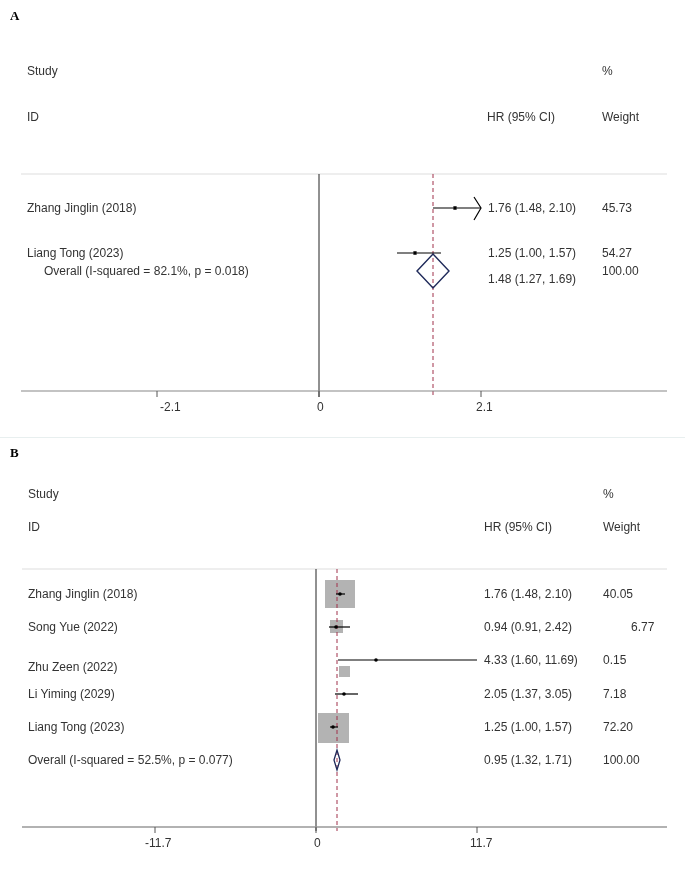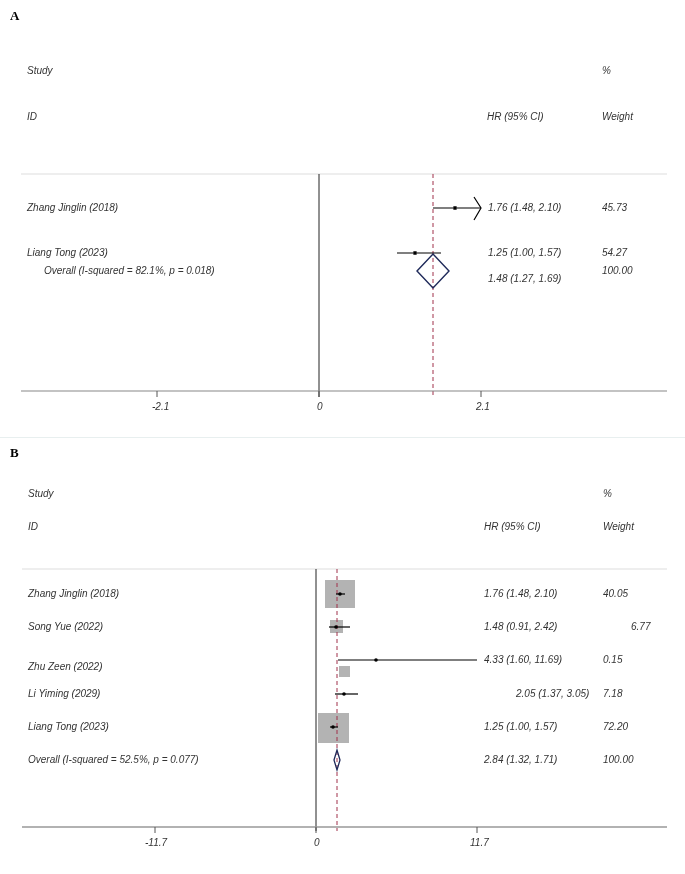--- a/index.html
+++ b/index.html
@@ -1,21 +1,21 @@
 <!DOCTYPE html>
 <html><head>
 <meta charset="utf-8">
 <style>
   html, body { margin: 0; padding: 0; background: #ffffff; }
   body { width: 685px; height: 874px; position: relative; overflow: hidden; font-family: "Liberation Sans", sans-serif; }
   .panel { position: absolute; left: 0; width: 685px; background: #fff; }
   #panelA { top: 0; height: 437px; border-bottom: 1px solid #e8efef; }
   #panelB { top: 438px; height: 436px; }
   .panel-letter { position: absolute; left: 10px; font-family: "Liberation Serif", serif; font-weight: bold; font-size: 13px; color: #000; }
-  .lbl { position: absolute; font-size: 10px; color: #333; white-space: nowrap; line-height: 10px; font-style: italic; }
+  .lbl { position: absolute; font-size: 12px; color: #333; white-space: nowrap; line-height: 10px; }
   svg { position: absolute; left: 0; top: 0; }
 </style>
 </head>
 <body>
 
 <div id="panelA" class="panel">
   <div class="panel-letter" style="top:8px;">A</div>
 
   <div class="lbl" style="left:27px;top:66px;">Study</div>
   <div class="lbl" style="left:27px;top:112px;">ID</div>
@@ -52,21 +52,21 @@
   <div class="lbl" style="left:602px;top:203px;">45.73</div>
 
   <div class="lbl" style="left:27px;top:248px;">Liang Tong (2023)</div>
   <div class="lbl" style="left:488px;top:248px;">1.25 (1.00, 1.57)</div>
   <div class="lbl" style="left:602px;top:248px;">54.27</div>
 
   <div class="lbl" style="left:44px;top:266px;">Overall  (I-squared = 82.1%, p = 0.018)</div>
   <div class="lbl" style="left:488px;top:266px;margin-top:8px;">1.48 (1.27, 1.69)</div>
   <div class="lbl" style="left:602px;top:266px;">100.00</div>
 
-  <div class="lbl" style="left:152px;top:402px;">-2.1</div>
+  <div class="lbl" style="left:160px;top:402px;">-2.1</div>
   <div class="lbl" style="left:317px;top:402px;">0</div>
   <div class="lbl" style="left:476px;top:402px;">2.1</div>
 </div>
 
 <div id="panelB" class="panel">
   <div class="panel-letter" style="top:7px;">B</div>
 
   <div class="lbl" style="left:28px;top:51px;">Study</div>
   <div class="lbl" style="left:28px;top:84px;">ID</div>
   <div class="lbl" style="left:484px;top:84px;">HR (95% CI)</div>
@@ -106,35 +106,35 @@
     <line x1="155" y1="389" x2="155" y2="395" stroke="#555" stroke-width="1"></line>
     <line x1="316" y1="389" x2="316" y2="395" stroke="#555" stroke-width="1"></line>
     <line x1="477" y1="389" x2="477" y2="395" stroke="#555" stroke-width="1"></line>
   </svg>
 
   <div class="lbl" style="left:28px;top:151px;">Zhang Jinglin (2018)</div>
   <div class="lbl" style="left:484px;top:151px;">1.76 (1.48, 2.10)</div>
   <div class="lbl" style="left:603px;top:151px;">40.05</div>
 
   <div class="lbl" style="left:28px;top:184px;">Song Yue (2022)</div>
-  <div class="lbl" style="left:484px;top:184px;">1.48 (0.91, 2.42)</div>
+  <div class="lbl" style="left:484px;top:184px;">0.94 (0.91, 2.42)</div>
   <div class="lbl" style="left:631px;top:184px;">6.77</div>
 
   <div class="lbl" style="left:28px;top:224px;">Zhu Zeen (2022)</div>
   <div class="lbl" style="left:484px;top:217px;">4.33 (1.60, 11.69)</div>
   <div class="lbl" style="left:603px;top:217px;">0.15</div>
 
   <div class="lbl" style="left:28px;top:251px;">Li Yiming (2029)</div>
-  <div class="lbl" style="left:484px;top:251px;margin-left:32px;">2.05 (1.37, 3.05)</div>
+  <div class="lbl" style="left:484px;top:251px;">2.05 (1.37, 3.05)</div>
   <div class="lbl" style="left:603px;top:251px;">7.18</div>
 
   <div class="lbl" style="left:28px;top:284px;">Liang Tong (2023)</div>
   <div class="lbl" style="left:484px;top:284px;">1.25 (1.00, 1.57)</div>
   <div class="lbl" style="left:603px;top:284px;">72.20</div>
 
   <div class="lbl" style="left:28px;top:317px;">Overall  (I-squared = 52.5%, p = 0.077)</div>
-  <div class="lbl" style="left:484px;top:317px;">2.84 (1.32, 1.71)</div>
+  <div class="lbl" style="left:484px;top:317px;">0.95 (1.32, 1.71)</div>
   <div class="lbl" style="left:603px;top:317px;">100.00</div>
 
   <div class="lbl" style="left:145px;top:400px;">-11.7</div>
   <div class="lbl" style="left:314px;top:400px;">0</div>
   <div class="lbl" style="left:470px;top:400px;">11.7</div>
 </div>
 
 </body></html>

